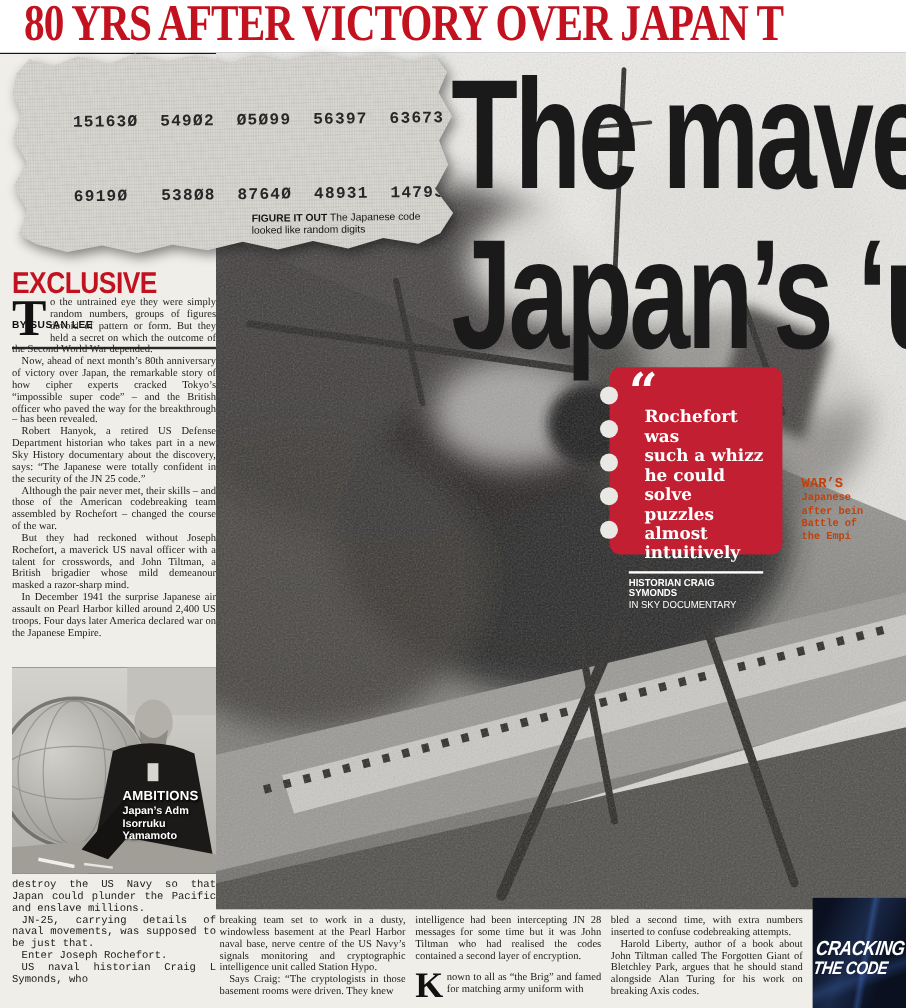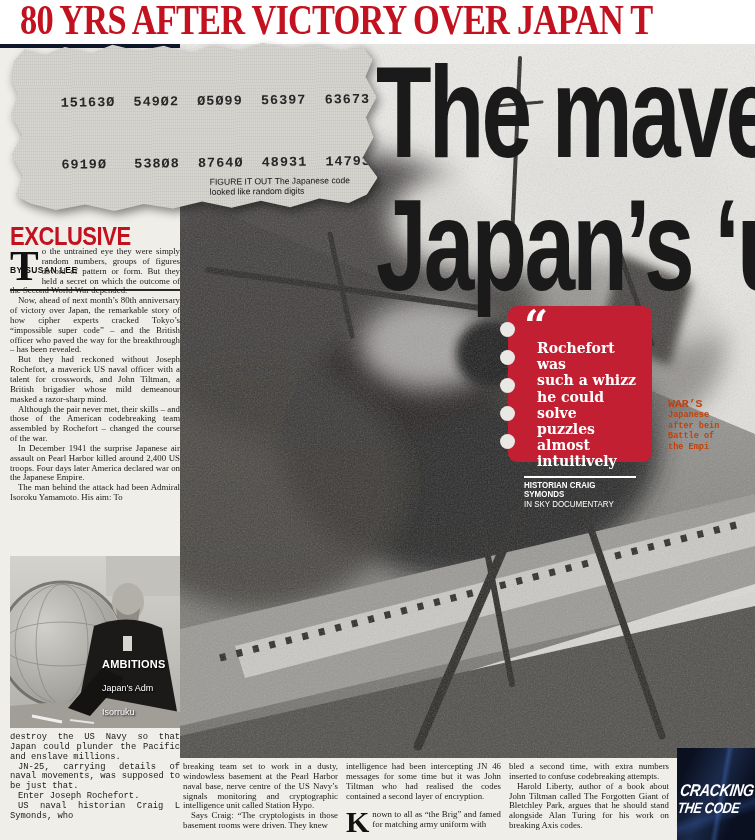--- a/index.html
+++ b/index.html
@@ -2,21 +2,21 @@
 <html><head>
 <meta charset="utf-8">
 <style>
   html,body{margin:0;padding:0;background:#555;}
   .page{
     position:relative;width:755px;height:840px;overflow:hidden;
     background:#efeee9;font-family:"Liberation Serif",serif;color:#1d1d1d;
   }
   
   .banner{position:absolute;left:0;top:0;width:755px;height:44px;background:#ffffff;
-    border-bottom:4px solid #0f172a;overflow:hidden;text-align:center;}
+    border-bottom:1px solid #0f172a;overflow:hidden;text-align:center;}
   .banner-text{position:absolute;left:20px;top:-4px;white-space:nowrap;
     font-family:"Liberation Serif",serif;font-weight:700;font-size:43px;line-height:48px;
     color:#c3121f;transform:scaleX(0.80);transform-origin:left center;letter-spacing:-1px;}
   
   .photo{position:absolute;left:180px;top:44px;width:575px;height:714px;overflow:hidden;background:#d8d7d3;}
   
   .main-headline{position:absolute;left:376px;top:46px;margin:0;z-index:5;
     font-family:"Liberation Sans",sans-serif;font-weight:700;color:#1a1a1a;
     font-size:130px;line-height:133px;letter-spacing:-4px;white-space:nowrap;
     transform:scaleX(0.70);transform-origin:top left;}
@@ -27,40 +27,40 @@
     background:
       repeating-linear-gradient(0deg, rgba(110,110,104,.07) 0 1px, transparent 1px 3px),
       repeating-linear-gradient(90deg, rgba(100,100,95,.06) 0 1px, transparent 1px 2px),
       #d7d5d0;
     clip-path:polygon(1% 10%,4% 3%,9% 7%,15% 2%,22% 6%,28% 1%,35% 5%,42% 2%,49% 7%,55% 2%,62% 6%,69% 1%,76% 5%,83% 2%,90% 7%,96% 3%,99% 12%,97% 22%,100% 34%,97% 46%,99% 58%,96% 70%,100% 82%,97% 92%,92% 97%,84% 94%,76% 99%,68% 95%,60% 99%,52% 95%,44% 99%,36% 96%,28% 100%,20% 96%,12% 99%,5% 95%,1% 90%,3% 78%,0% 66%,3% 54%,0% 42%,2% 30%,0% 20%);}
   .code-rows{position:absolute;left:50px;top:9px;font-family:"Liberation Mono",monospace;
     font-weight:700;font-size:13.5px;line-height:20.6px;color:#272727;white-space:pre;letter-spacing:1px;}
   .code-row.gap{margin-top:3px;}
   .scrap-caption{position:absolute;left:198px;top:136px;width:168px;
     font-family:"Liberation Sans",sans-serif;font-size:8.6px;line-height:9.6px;color:#141414;}
-  .cap-bold{font-weight:400;}
+  .cap-bold{font-weight:700;}
   
   .kicker-block{position:absolute;left:10px;top:224px;width:170px;}
   .kicker{font-family:"Liberation Sans",sans-serif;font-weight:700;font-size:25px;line-height:24px;
     color:#c3121f;transform:scaleX(0.88);transform-origin:left center;letter-spacing:-0.5px;}
   .byline{font-family:"Liberation Sans",sans-serif;font-weight:700;font-size:8.5px;letter-spacing:.4px;
     color:#111;margin-top:17px;border-bottom:2px solid #2a2a2a;padding-bottom:14px;}
   
   .col-left{position:absolute;left:10px;top:247px;width:170px;height:308px;overflow:hidden;}
   .col-left2{position:absolute;left:10px;top:733px;width:170px;height:107px;overflow:hidden;font-family:Liberation Mono, monospace;}
   .bodycopy p{margin:0;font-size:8.8px;line-height:9.85px;text-align:justify;color:#20201f;}
   .bodycopy p.indent{text-indent:8px;}
   .dropcap{float:left;font-family:"Liberation Serif",serif;font-weight:700;font-size:43px;
     line-height:36px;padding:1px 3px 0 0;color:#111;}
   
   .yam-photo{position:absolute;left:10px;top:556px;width:170px;height:172px;overflow:hidden;background:#b91c1c;}
   .yam-caption{position:absolute;left:92px;top:102px;color:#fff;
     font-family:"Liberation Sans",sans-serif;text-shadow:1px 1px 2px rgba(0,0,0,.95);}
   .yam-caption .cap-title{font-weight:700;font-size:11px;line-height:12px;letter-spacing:.2px;}
-  .yam-caption .cap-line{font-weight:400;font-size:9px;line-height:10.5px;margin-top:13px;}
+  .yam-caption .cap-line{font-weight:700;font-size:9px;line-height:10.5px;}
   
   .quote-box{position:absolute;left:508px;top:306px;width:144px;height:156px;z-index:6;
     background:#c22032;border-radius:9px;padding:8px 12px 0 16px;box-sizing:border-box;}
   .notch{position:absolute;left:-8px;width:15px;height:15px;border-radius:50%;background:#e9e8e5;}
   .quote-mark{font-family:"DejaVu Serif",serif;font-weight:700;font-size:42px;line-height:26px;
     color:#fff;letter-spacing:-2px;}
   .quote-line{display:block;font-family:"DejaVu Serif",serif;font-weight:700;font-size:14px;
     line-height:16.2px;color:#fff;margin-left:13px;}
   .quote-rule{height:2px;background:#fff;margin:6px 0 3px 0;width:112px;}
   .quote-attr{font-family:"Liberation Sans",sans-serif;font-weight:700;font-size:8.4px;line-height:9.5px;
@@ -184,24 +184,24 @@
   </div>
 
   <div class="kicker-block">
     <div class="kicker">EXCLUSIVE</div>
     <div class="byline">BY SUSAN LEE</div>
   </div>
 
   <div class="col-left bodycopy">
     <p><span class="dropcap">T</span><span>o the untrained eye they were simply random numbers, groups of figures devoid of pattern or form. But they held a secret on which the outcome of the Second World War depended.</span></p>
     <p class="indent">Now, ahead of next month’s 80th anniversary of victory over Japan, the remarkable story of how cipher experts cracked Tokyo’s “impossible super code” – and the British officer who paved the way for the breakthrough – has been revealed.</p>
+    <p class="indent">Robert Hanyok, a retired US Defense Department historian who takes part in a new Sky History documentary about the discovery, says: “The Japanese were totally confident in the security of the JN 25 code.”</p>
+    <p class="indent">Although the pair never met, their skills – and those of the American codebreaking team assembled by Rochefort – changed the course of the war.</p>
     <p class="indent">But they had reckoned without Joseph Rochefort, a maverick US naval officer with a talent for crosswords, and John Tiltman, a British brigadier whose mild demeanour masked a razor-sharp mind.</p>
-    <p class="indent">Although the pair never met, their skills – and those of the American codebreaking team assembled by Rochefort – changed the course of the war.</p>
     <p class="indent">In December 1941 the surprise Japanese air assault on Pearl Harbor killed around 2,400 US troops. Four days later America declared war on the Japanese Empire.</p>
-    <p class="indent">The man behind the attack had been Admiral Isoroku Yamamoto. His aim: To</p>
   </div>
 
   <div class="yam-photo">
     <svg width="170" height="172" viewBox="0 0 170 172">
       <defs>
         <linearGradient id="yamb" x1="0" y1="0" x2="0" y2="1">
           <stop offset="0" stop-color="#d4d2cd"></stop>
             <stop offset="1" stop-color="#b2b0ab"></stop>
         </linearGradient>
         <radialGradient id="glb" cx="0.35" cy="0.35" r="0.9">
@@ -266,21 +266,21 @@
     <div class="wars-line">after bein</div>
     <div class="wars-line">Battle of</div>
     <div class="wars-line">the Empi</div>
   </div>
 
   <div class="bcol bcol-a bodycopy">
     <p>breaking team set to work in a dusty, windowless basement at the Pearl Harbor naval base, nerve centre of the US Navy’s signals monitoring and cryptographic intelligence unit called Station Hypo.</p>
     <p class="indent">Says Craig: “The cryptologists in those basement rooms were driven. They knew</p>
   </div>
   <div class="bcol bcol-b bodycopy">
-    <p>intelligence had been intercepting JN 46 messages for some time but it was John Tiltman who had realised the codes contained a second layer of encryption.</p>
+    <p>intelligence had been intercepting JN 28 messages for some time but it was John Tiltman who had realised the codes contained a second layer of encryption.</p>
     <p class="kpara"><span class="dropk">K</span><span>nown to all as “the Brig” and famed for matching army uniform with</span></p>
   </div>
   <div class="bcol bcol-c bodycopy">
     <p>bled a second time, with extra numbers inserted to confuse codebreaking attempts.</p>
     <p class="indent">Harold Liberty, author of a book about John Tiltman called The Forgotten Giant of Bletchley Park, argues that he should stand alongside Alan Turing for his work on breaking Axis codes.</p>
   </div>
 
   <div class="badge">
     <div class="badge-text">
       <div class="badge-l1">CRACKING</div>

